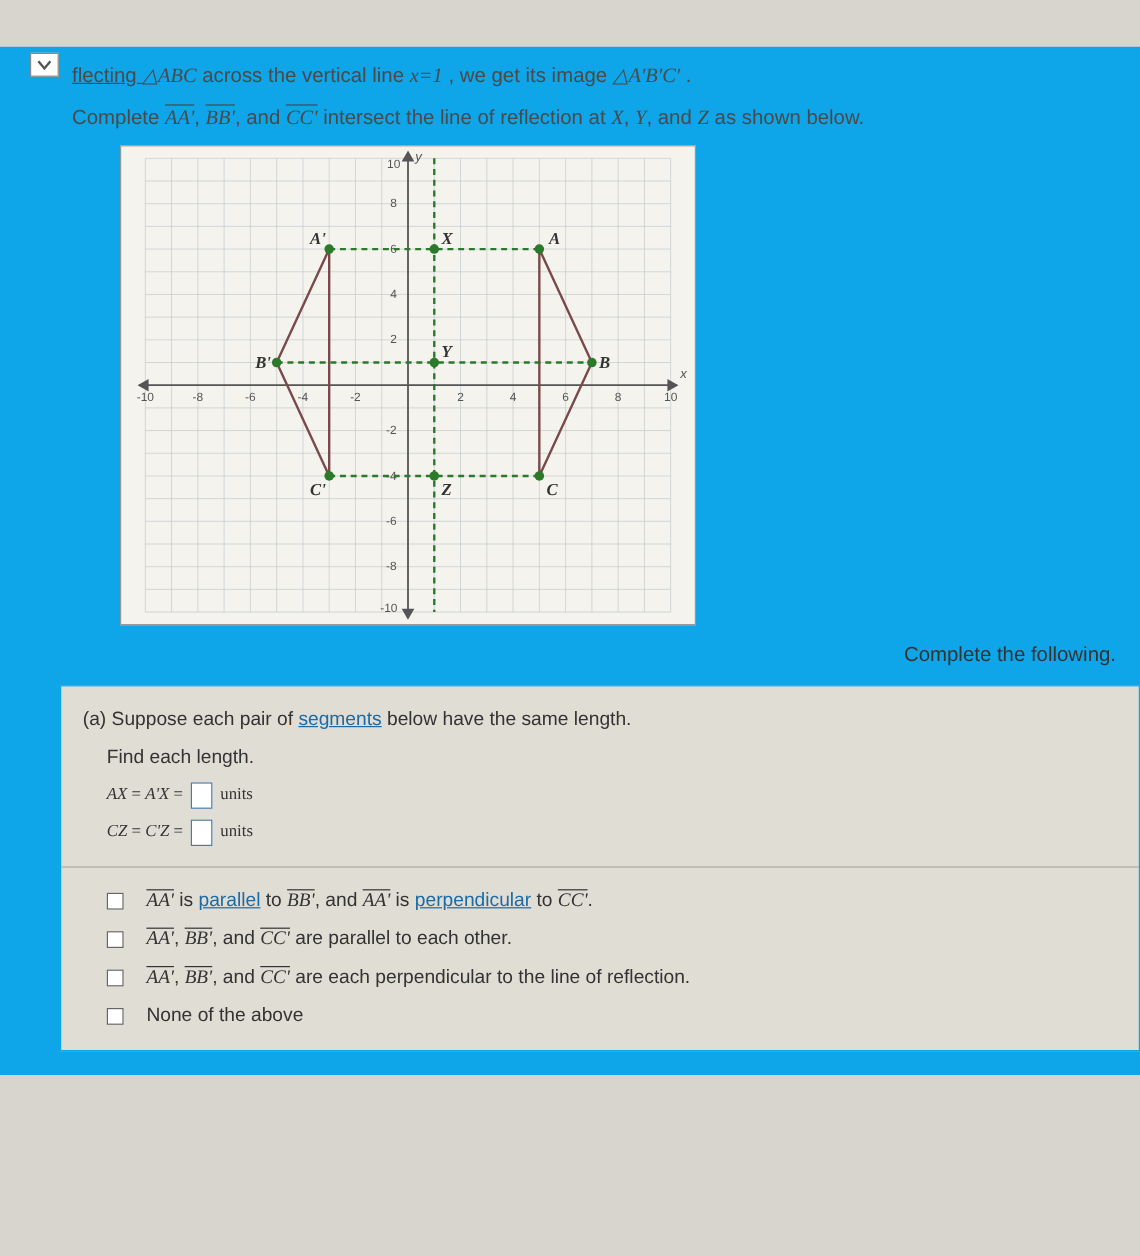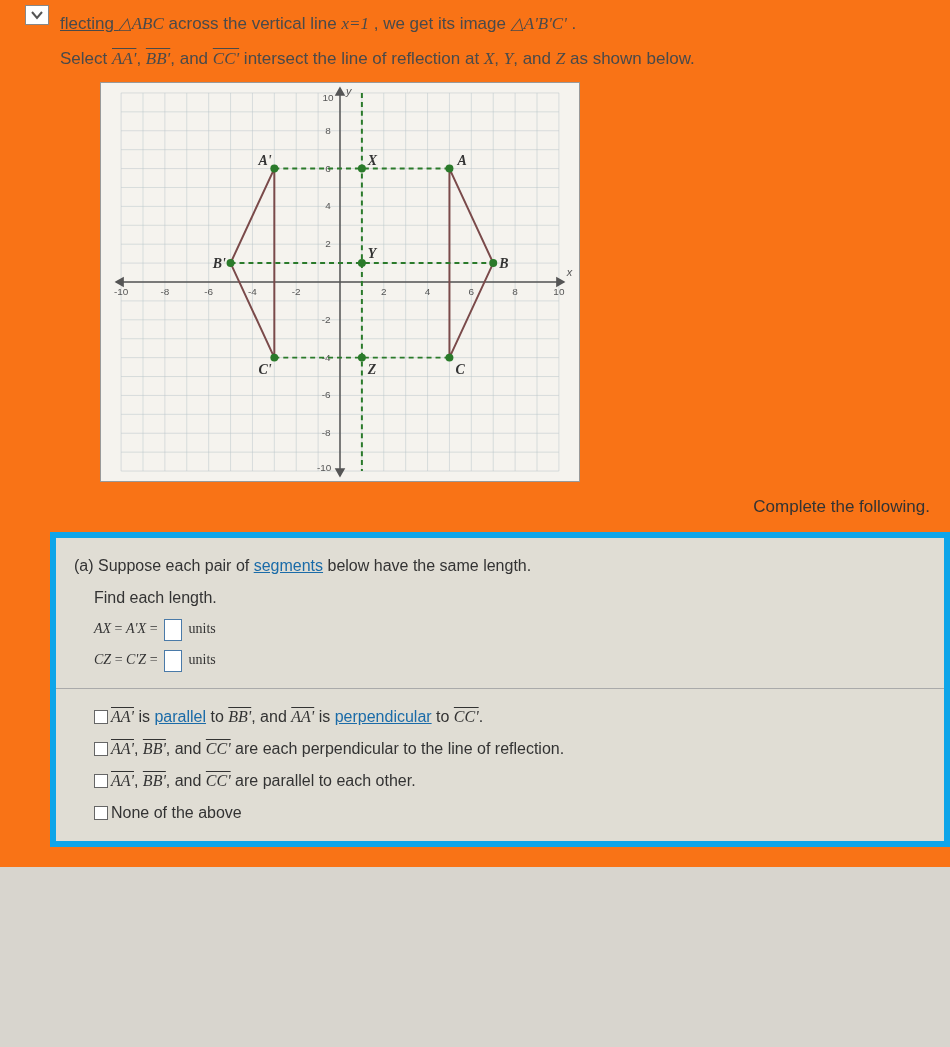--- a/index.html
+++ b/index.html
@@ -4,22 +4,23 @@
   <style>
     * { box-sizing: border-box; margin: 0; padding: 0; }
     body {
       font-family: Arial, sans-serif;
       background: #d8d5ce;
       width: 950px;
       padding: 0;
       color: #333;
     }
     .content-area {
-      background: #f97316;
+      background: #0ea5e9;
       padding: 10px 20px 20px 60px;
+      margin-top: 39px;
     }
     .expand-toggle {
       position: absolute;
       left: 25px;
       top: 5px;
       width: 24px;
       height: 20px;
       border: 1px solid #888;
       background: #fff;
       display: flex;
@@ -48,21 +49,21 @@
     .graph-svg { width: 100%; height: 100%; }
     
     .complete-text {
       font-size: 17px;
       margin-top: 15px;
       margin-bottom: 15px;
       text-align: right;
     }
     
     .question-box {
-      border: 6px solid #0ea5e9;
+      border: 1px solid #0ea5e9;
       background: #e0ddd4;
       margin-left: -10px;
       margin-right: -20px;
     }
     .part-a, .part-b {
       padding: 12px 18px;
       font-size: 16px;
       line-height: 2.0;
     }
     .part-a { border-bottom: 1px solid #aaa; }
@@ -77,21 +78,21 @@
       width: 18px;
       height: 22px;
       border: 1px solid #4a7aa8;
       background: #fff;
       vertical-align: middle;
       margin: 0 3px;
     }
     .checkbox-row {
       display: flex;
       align-items: center;
-      gap: 3px;
+      gap: 19px;
       margin-left: 20px;
       line-height: 2.0;
     }
     .cbx {
       width: 14px;
       height: 14px;
       border: 1px solid #666;
       background: #fff;
       flex-shrink: 0;
     }
@@ -112,21 +113,21 @@
   <p class="problem-text">
     <span style="text-decoration:underline">flecting </span>
     <span class="triangle-sym math-var">△ABC</span>
     <span> across the vertical line </span>
     <span class="math-var">x=1</span>
     <span>, we get its image </span>
     <span class="triangle-sym math-var">△A'B'C'</span>
     <span>.</span>
   </p>
   <p class="problem-text">
-    <span>Select </span>
+    <span>Complete </span>
     <span class="overline math-var">AA'</span>, 
     <span class="overline math-var">BB'</span>, and 
     <span class="overline math-var">CC'</span>
     <span> intersect the line of reflection at </span>
     <span class="math-var">X</span>, 
     <span class="math-var">Y</span>, and 
     <span class="math-var">Z</span>
     <span> as shown below.</span>
   </p>
 
@@ -270,27 +271,27 @@
     <div class="part-b">
       <div class="checkbox-row">
         <div class="cbx"></div>
         <div>
           <span class="overline math-var">AA'</span><span> is </span><span class="link-style">parallel</span><span> to </span><span class="overline math-var">BB'</span><span>, and </span><span class="overline math-var">AA'</span><span> is </span><span class="link-style">perpendicular</span><span> to </span><span class="overline math-var">CC'</span><span>.</span>
         </div>
       </div>
       <div class="checkbox-row">
         <div class="cbx"></div>
         <div>
+          <span class="overline math-var">AA'</span>, <span class="overline math-var">BB'</span>, and <span class="overline math-var">CC'</span><span> are parallel to each other.</span>
+        </div>
+      </div>
+      <div class="checkbox-row">
+        <div class="cbx"></div>
+        <div>
           <span class="overline math-var">AA'</span>, <span class="overline math-var">BB'</span>, and <span class="overline math-var">CC'</span><span> are each perpendicular to the line of reflection.</span>
-        </div>
-      </div>
-      <div class="checkbox-row">
-        <div class="cbx"></div>
-        <div>
-          <span class="overline math-var">AA'</span>, <span class="overline math-var">BB'</span>, and <span class="overline math-var">CC'</span><span> are parallel to each other.</span>
         </div>
       </div>
       <div class="checkbox-row">
         <div class="cbx"></div>
         <div>None of the above</div>
       </div>
     </div>
   </div>
 </div>
 

